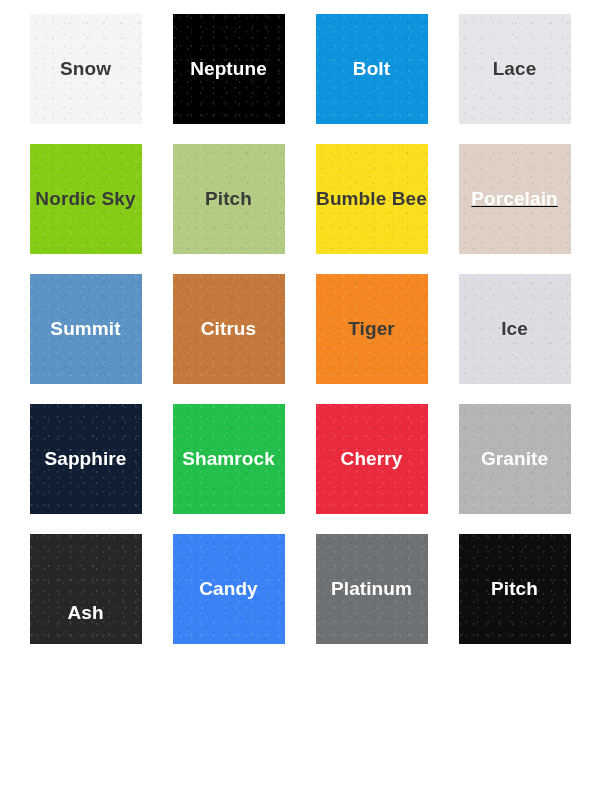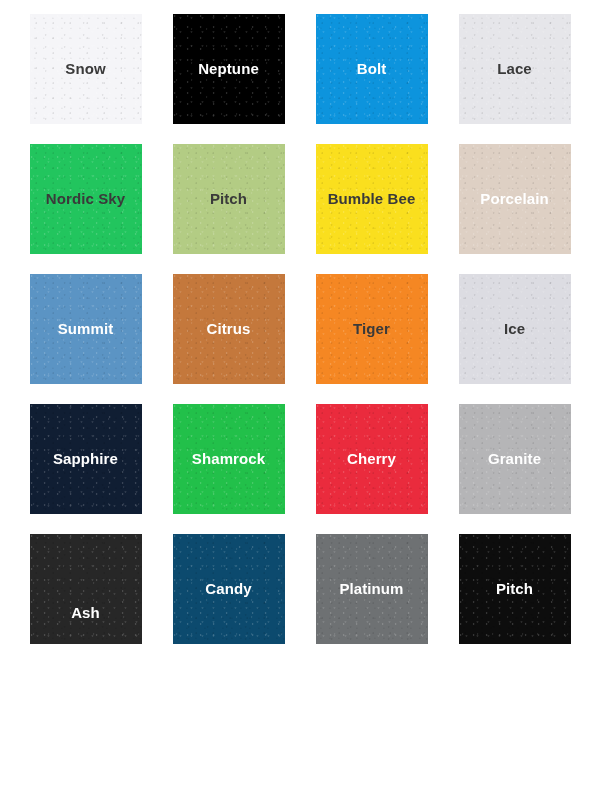--- a/index.html
+++ b/index.html
@@ -58,21 +58,21 @@
       radial-gradient(circle at 68% 27%, rgba(255,255,255,0.40) 0.7px, transparent 1.3px),
       radial-gradient(circle at 82% 74%, rgba(0,0,0,0.26) 0.6px, transparent 1.2px),
       radial-gradient(circle at 24% 88%, rgba(255,255,255,0.35) 0.6px, transparent 1.1px),
       radial-gradient(circle at 55% 42%, rgba(0,0,0,0.20) 0.5px, transparent 1.0px);
     background-size: 13px 11px, 17px 15px, 11px 14px, 19px 12px, 15px 17px, 9px 10px;
   }
 
   .swatch-label {
     position: relative;
     z-index: 2;
-    font-size: 15px;
+    font-size: 19px;
     font-weight: 600;
     letter-spacing: 0.1px;
     text-align: center;
     line-height: 1.2;
     white-space: nowrap;
   }
 </style>
 </head>
 <body>
 
@@ -91,36 +91,36 @@
       <div class="swatch" style="background-color: rgb(13, 148, 221);">
         <span class="swatch-label" style="color: rgb(255, 255, 255);">Bolt</span>
       </div>
     </div>
     <div class="swatch-cell">
       <div class="swatch" style="background-color: rgb(230, 230, 234);">
         <span class="swatch-label" style="color: rgb(58, 58, 58);">Lace</span>
       </div>
     </div>
     <div class="swatch-cell">
-      <div class="swatch" style="background-color: #22c55e;">
+      <div class="swatch" style="background-color: #84cc16;">
         <span class="swatch-label" style="color: rgb(58, 58, 58);">Nordic Sky</span>
       </div>
     </div>
     <div class="swatch-cell">
       <div class="swatch" style="background-color: rgb(179, 204, 132);">
         <span class="swatch-label" style="color: rgb(58, 58, 58);">Pitch</span>
       </div>
     </div>
     <div class="swatch-cell">
       <div class="swatch" style="background-color: rgb(250, 223, 30);">
         <span class="swatch-label" style="color: rgb(58, 58, 58);">Bumble Bee</span>
       </div>
     </div>
     <div class="swatch-cell">
-      <div class="swatch" style="background-color: rgb(222, 208, 196);">
+      <div class="swatch" style="background-color: rgb(222, 208, 196); text-decoration: underline;">
         <span class="swatch-label" style="color: rgb(255, 255, 255);">Porcelain</span>
       </div>
     </div>
     <div class="swatch-cell">
       <div class="swatch" style="background-color: rgb(91, 148, 196);">
         <span class="swatch-label" style="color: rgb(255, 255, 255);">Summit</span>
       </div>
     </div>
     <div class="swatch-cell">
       <div class="swatch" style="background-color: rgb(196, 120, 60);">
@@ -156,21 +156,21 @@
       <div class="swatch" style="background-color: rgb(181, 181, 183);">
         <span class="swatch-label" style="color: rgb(255, 255, 255);">Granite</span>
       </div>
     </div>
     <div class="swatch-cell">
       <div class="swatch" style="background-color: rgb(39, 39, 39);">
         <span class="swatch-label" style="color: rgb(255, 255, 255); margin-top: 48px;">Ash</span>
       </div>
     </div>
     <div class="swatch-cell">
-      <div class="swatch" style="background-color: #0c4a6e;">
+      <div class="swatch" style="background-color: #3b82f6;">
         <span class="swatch-label" style="color: rgb(255, 255, 255);">Candy</span>
       </div>
     </div>
     <div class="swatch-cell">
       <div class="swatch" style="background-color: rgb(110, 113, 115);">
         <span class="swatch-label" style="color: rgb(255, 255, 255);">Platinum</span>
       </div>
     </div>
     <div class="swatch-cell">
       <div class="swatch" style="background-color: rgb(13, 13, 13);">

